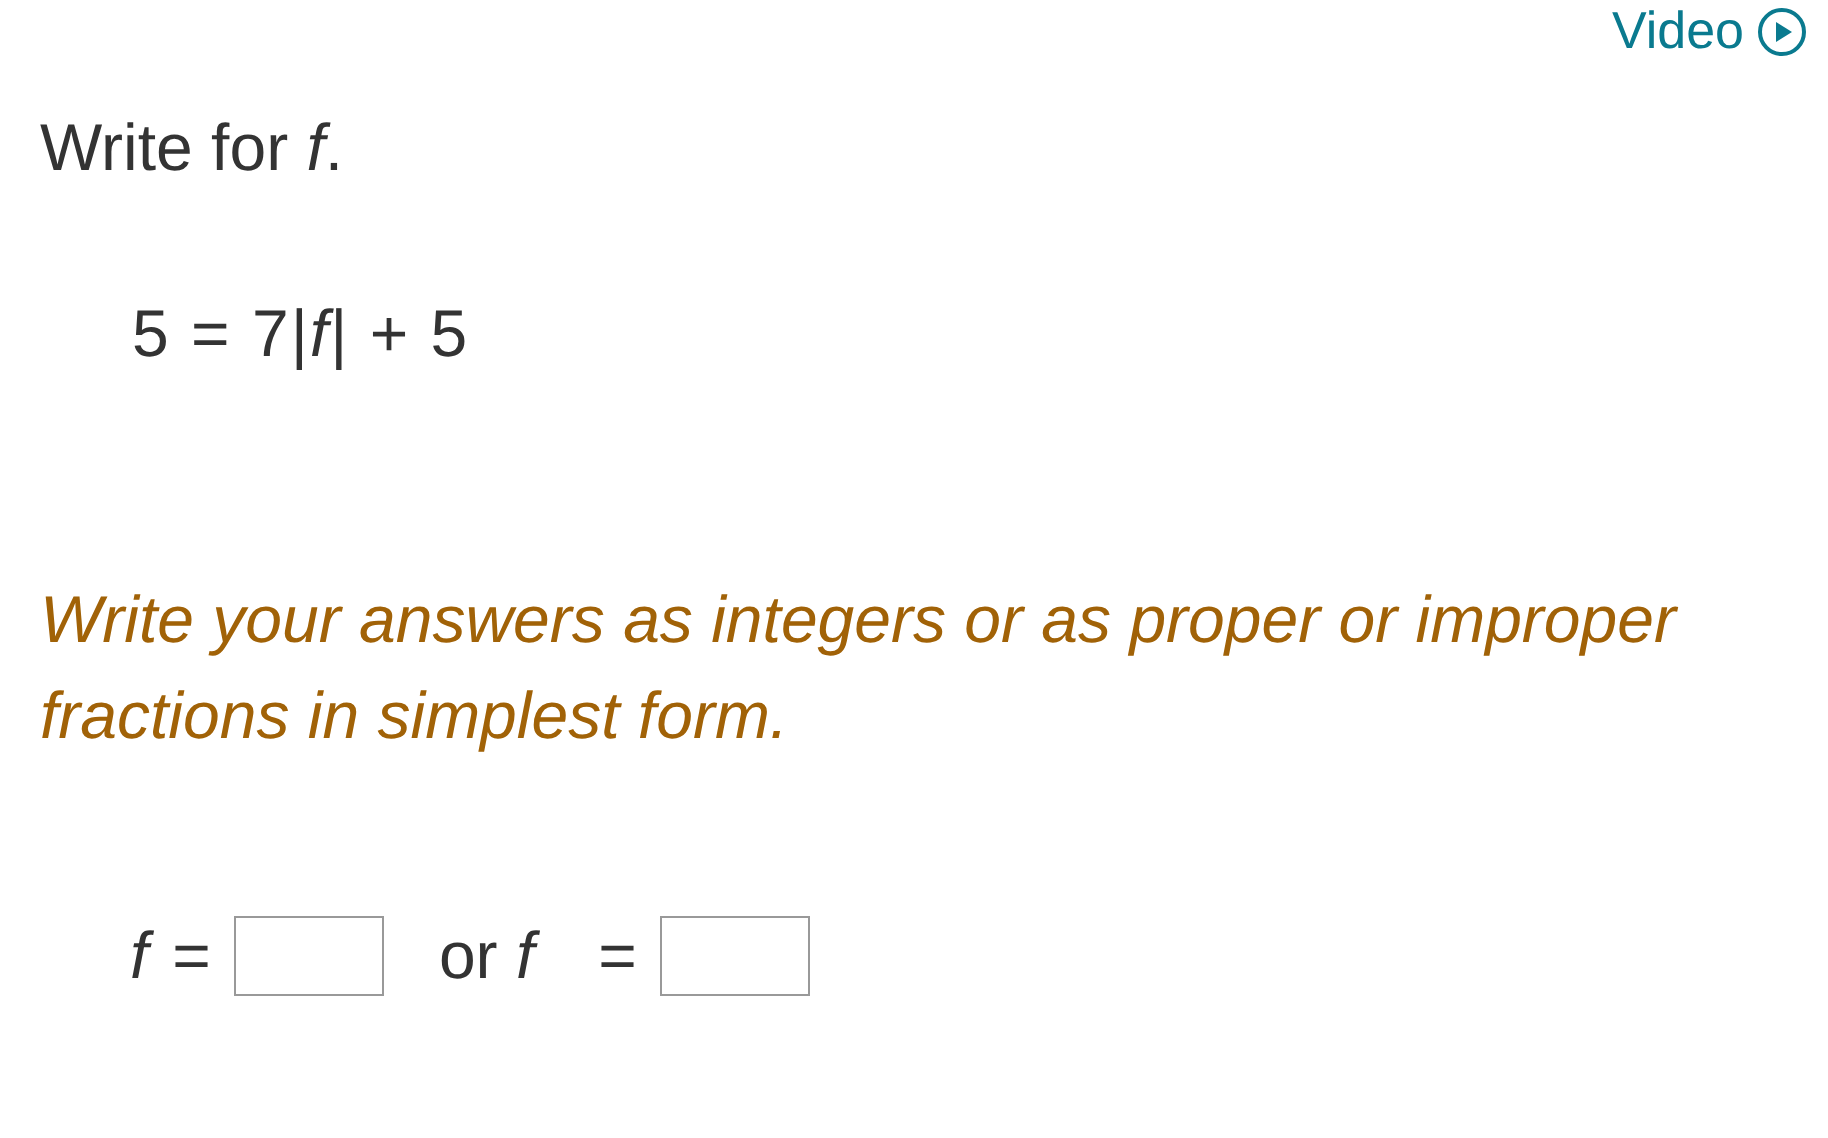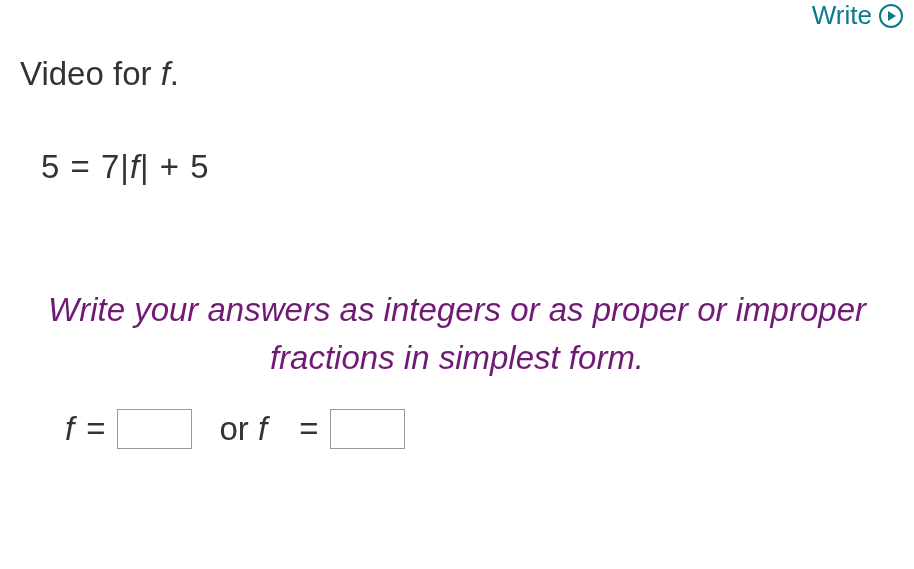--- a/index.html
+++ b/index.html
@@ -41,34 +41,33 @@
       font-size: 33px;
       color: #333333;
       margin-bottom: 55px;
     }
     .italic {
       font-style: italic;
     }
     .equation {
       font-size: 33px;
       color: #333333;
-      margin-left: 21px;
+      margin-left: 46px;
       margin-bottom: 100px;
       letter-spacing: 1px;
     }
     .equation .var {
       font-style: italic;
     }
     .instructions {
       font-size: 33px;
       font-style: italic;
-      color: #701a75;
+      color: #a16207;
       line-height: 1.45;
-      margin-bottom: 27px;
-      text-align: center;
+      margin-bottom: 76px;
     }
     .answer-row {
       display: flex;
       align-items: center;
       gap: 12px;
       margin-left: 45px;
       font-size: 33px;
       color: #333333;
     }
     .answer-label {
@@ -88,33 +87,33 @@
     }
     .or-text {
       margin-left: 15px;
       margin-right: 20px;
     }
   </style>
 </head>
 <body>
 
 <div class="video-link">
-  <span>Write</span>
+  <span>Video</span>
   <span class="video-icon">
     <svg width="26" height="26" viewBox="0 0 26 26">
       <circle cx="13" cy="13" r="11" fill="none" stroke="#0a7a8f" stroke-width="2"></circle>
       <polygon points="10,8 10,18 18,13" fill="#0a7a8f"></polygon>
     </svg>
   </span>
 </div>
 
 <div class="content">
 
   <div class="prompt">
-    <span>Video for </span><span class="italic">f</span><span>.</span>
+    <span>Write for </span><span class="italic">f</span><span>.</span>
   </div>
 
   <div class="equation">
     <span>5</span>
     <span>=</span>
     <span>7</span><span>|</span><span class="var">f</span><span>|</span>
     <span>+</span>
     <span>5</span>
   </div>
 

